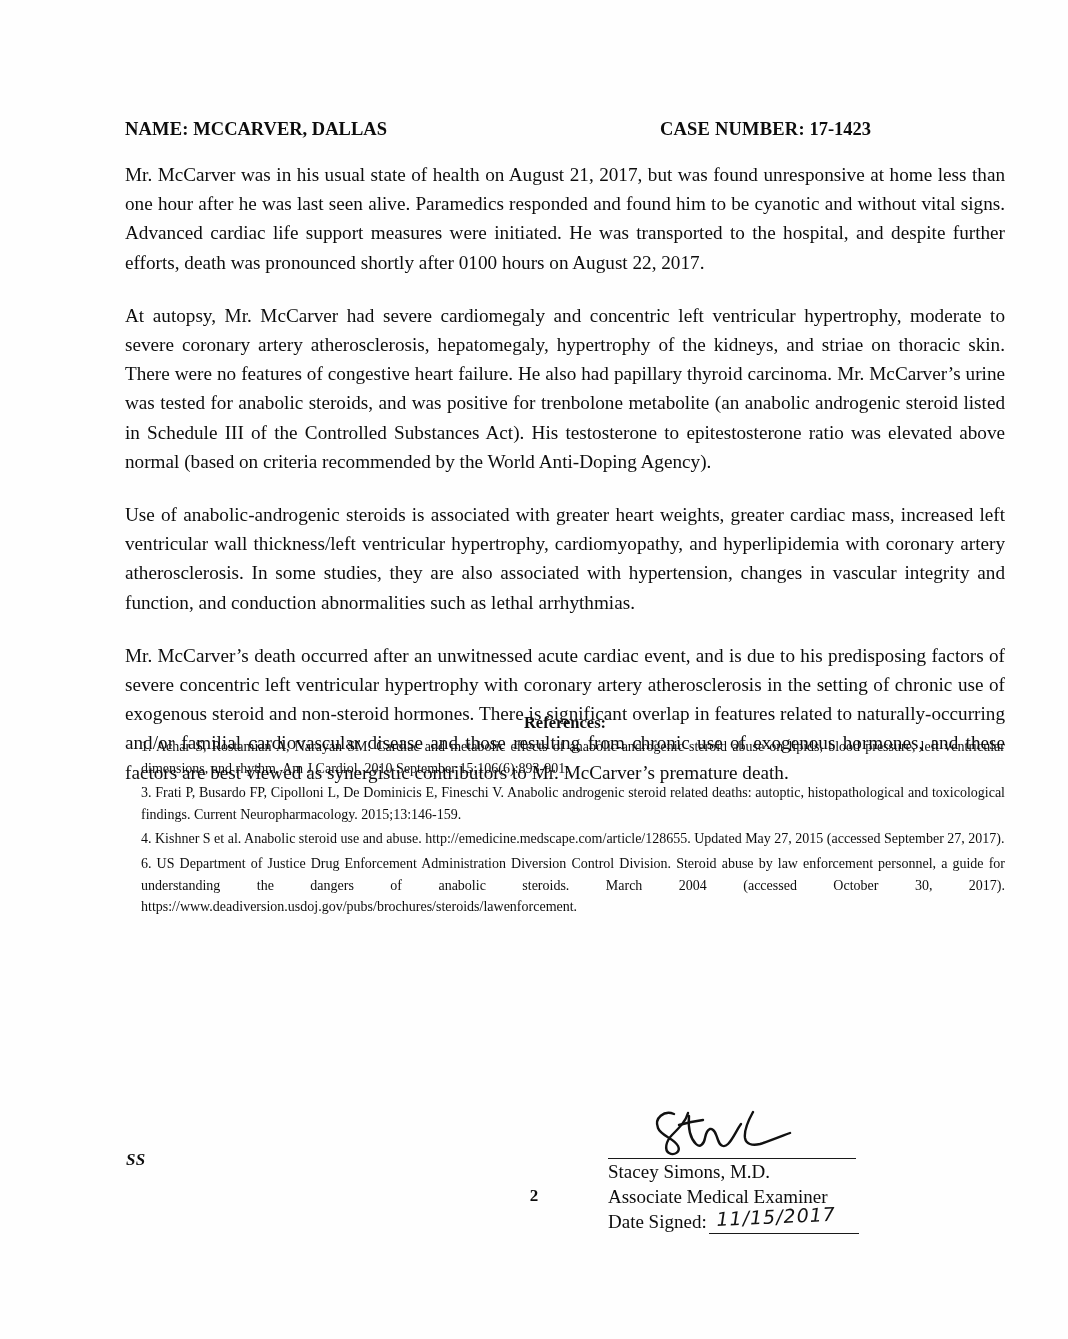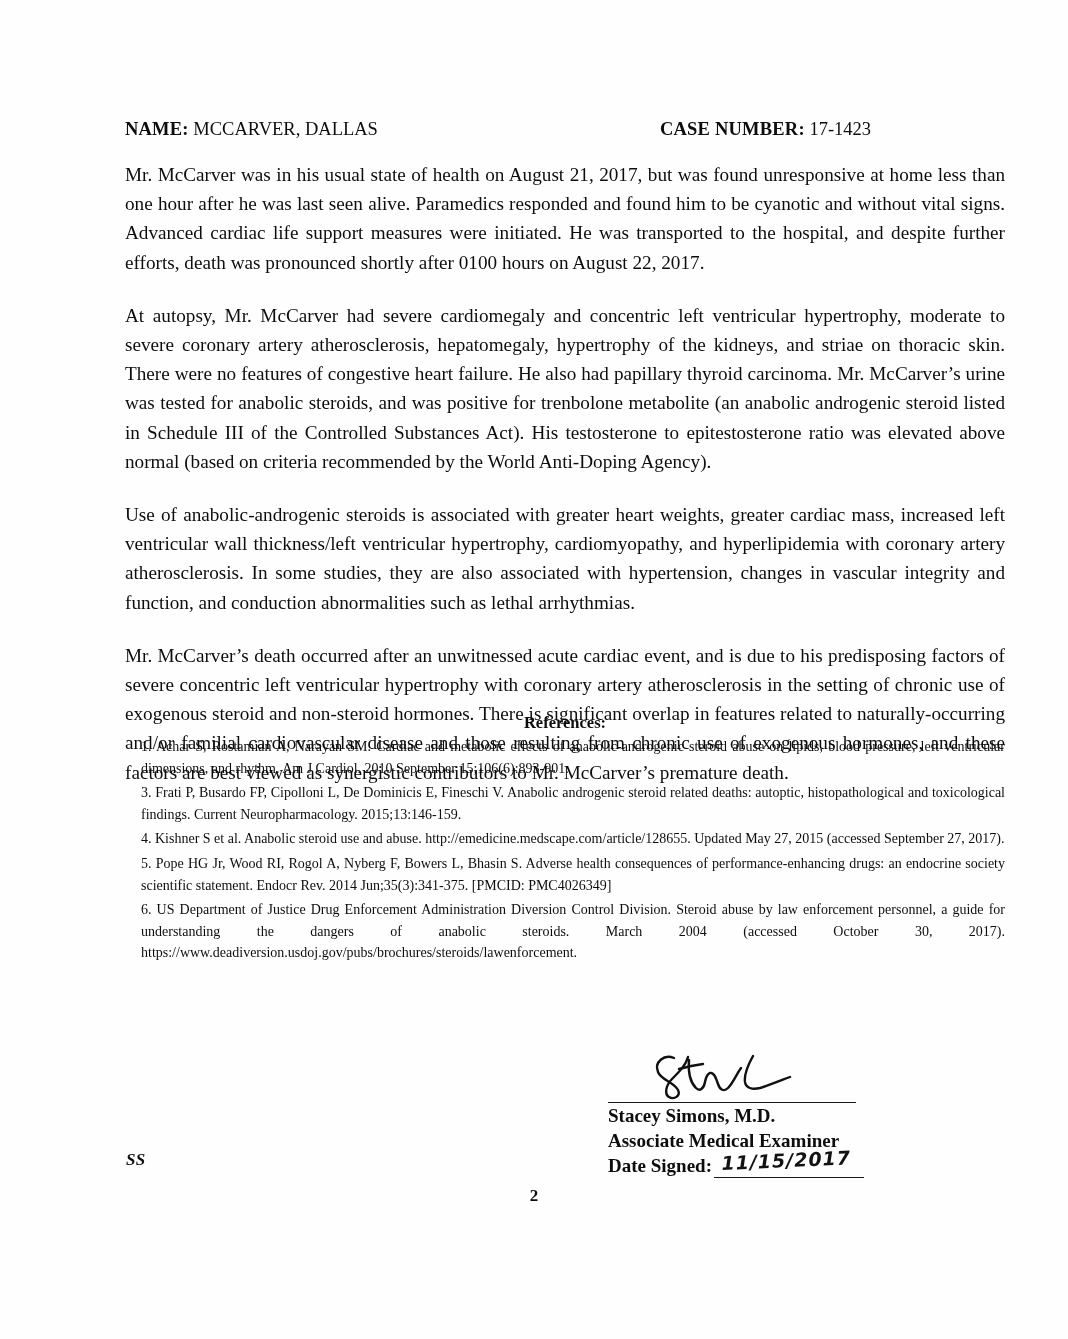--- a/index.html
+++ b/index.html
@@ -45,21 +45,21 @@
     position: absolute;
     left: 535px;
     top: 0;
   }
   .hdr-label {
     font-weight: bold;
     text-underline-offset: 2px;
     letter-spacing: 0.2px;
   }
   .hdr-value {
-    font-weight: normal;
+    font-weight: bold;
   }
 
   
   .body-col {
     position: absolute;
     left: 125px;
     top: 160px;
     width: 880px;
   }
   p.para {
@@ -91,23 +91,22 @@
     font-size: 14px;
     line-height: 21.6px;
     text-align: justify;
     text-justify: inter-word;
   }
 
   
   .sigblock {
     position: absolute;
     left: 608px;
-    top: 1058px;
+    top: 1114px;
     width: 330px;
-    font-weight: bold;
   }
   .sig-scribble {
     position: absolute;
     left: 40px;
     top: -6px;
     width: 200px;
     height: 50px;
     pointer-events: none;
   }
   .sig-line {
@@ -192,21 +191,20 @@
     <p class="para">At autopsy, Mr. McCarver had severe cardiomegaly and concentric left ventricular hypertrophy, moderate to severe coronary artery atherosclerosis, hepatomegaly, hypertrophy of the kidneys, and striae on thoracic skin. There were no features of congestive heart failure. He also had papillary thyroid carcinoma. Mr. McCarver’s urine was tested for anabolic steroids, and was positive for trenbolone metabolite (an anabolic androgenic steroid listed in Schedule III of the Controlled Substances Act). His testosterone to epitestosterone ratio was elevated above normal (based on criteria recommended by the World Anti-Doping Agency).</p>
     <p class="para">Use of anabolic-androgenic steroids is associated with greater heart weights, greater cardiac mass, increased left ventricular wall thickness/left ventricular hypertrophy, cardiomyopathy, and hyperlipidemia with coronary artery atherosclerosis. In some studies, they are also associated with hypertension, changes in vascular integrity and function, and conduction abnormalities such as lethal arrhythmias.</p>
     <p class="para">Mr. McCarver’s death occurred after an unwitnessed acute cardiac event, and is due to his predisposing factors of severe concentric left ventricular hypertrophy with coronary artery atherosclerosis in the setting of chronic use of exogenous steroid and non-steroid hormones. There is significant overlap in features related to naturally-occurring and/or familial cardiovascular disease and those resulting from chronic use of exogenous hormones, and these factors are best viewed as synergistic contributors to Mr. McCarver’s premature death.</p>
   </div>
 
   <div class="refs">
     <div class="refs-title">References:</div>
     <p class="ref">1. Achar S, Rostamian A, Narayan SM. Cardiac and metabolic effects of anabolic-androgenic steroid abuse on lipids, blood pressure, left ventricular dimensions, and rhythm. Am J Cardiol. 2010 September 15;106(6):893-901.</p>
     <p class="ref">3. Frati P, Busardo FP, Cipolloni L, De Dominicis E, Fineschi V. Anabolic androgenic steroid related deaths: autoptic, histopathological and toxicological findings. Current Neuropharmacology. 2015;13:146-159.</p>
     <p class="ref">4. Kishner S et al. Anabolic steroid use and abuse. http://emedicine.medscape.com/article/128655. Updated May 27, 2015 (accessed September 27, 2017).</p>
-    <p class="ref">5. Pope HG Jr, Wood RI, Rogol A, Nyberg F, Bowers L, Bhasin S. Adverse health consequences of performance-enhancing drugs: an endocrine society scientific statement. Endocr Rev. 2014 Jun;35(3):341-375. [PMCID: PMC4026349]</p>
     <p class="ref">6. US Department of Justice Drug Enforcement Administration Diversion Control Division. Steroid abuse by law enforcement personnel, a guide for understanding the dangers of anabolic steroids. March 2004 (accessed October 30, 2017). https://www.deadiversion.usdoj.gov/pubs/brochures/steroids/lawenforcement.</p>
   </div>
 
   <div class="sigblock">
 
     <div class="sig-line">
       <svg class="sig-scribble" viewBox="0 0 200 50" aria-hidden="true">
         <g fill="none" stroke="#111111" stroke-width="2.4" stroke-linecap="round" stroke-linejoin="round">
           <path d="M26 6 C16 2, 6 10, 10 20 C13 28, 26 30, 30 38 C33 44, 26 48, 21 45 C16 42, 18 33, 24 27 C31 20, 38 13, 40 5"></path>
           <path d="M31 17 C38 15, 47 13, 55 12"></path>

